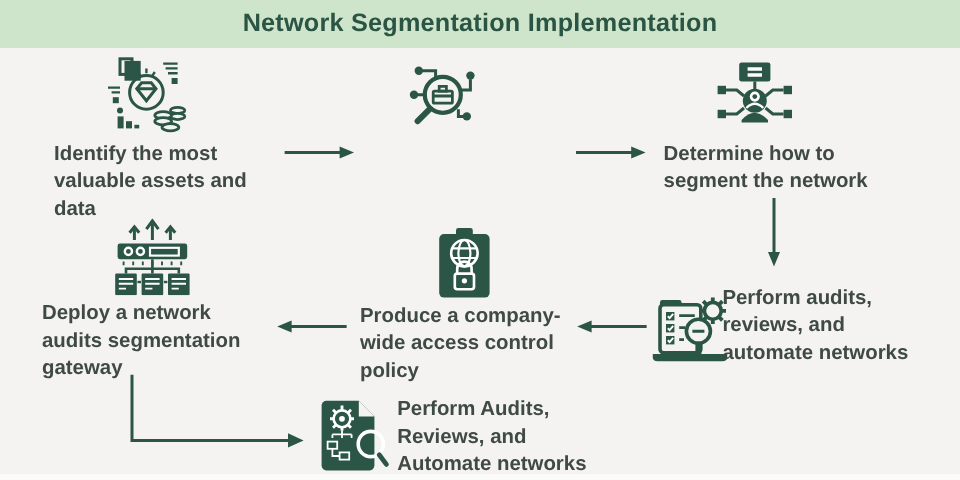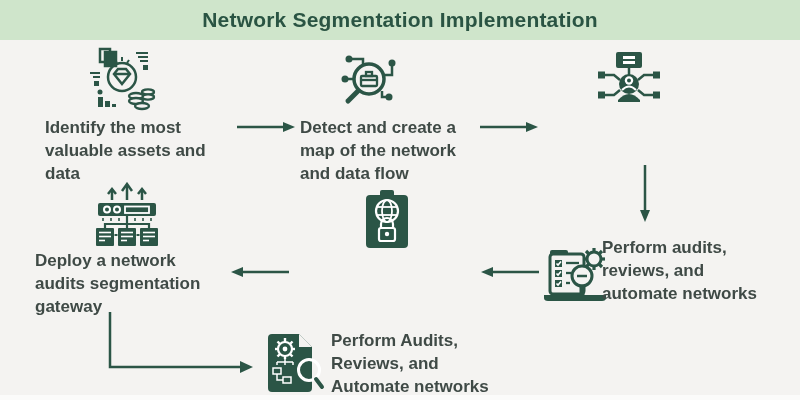--- a/index.html
+++ b/index.html
@@ -89,23 +89,20 @@
         <circle cx="52" cy="48" r="3.5"></circle>
     </g>
     <circle cx="32" cy="30" r="15" stroke="#2b5546" stroke-width="3.5" fill="#f4f3f1"></circle>
     <g stroke="#2b5546" stroke-width="2.3" fill="none">
       <rect x="24" y="27" width="16" height="10" rx="1"></rect>
       <rect x="29" y="23" width="6" height="4"></rect>
       <path d="M24 31 H40"></path>
     </g>
     <line x1="21" y1="42" x2="11" y2="52" stroke="#2b5546" stroke-width="5" stroke-linecap="round"></line>
   </svg>
-  <div class="step-label" style="left:300px;top:116px;width:195px">Detect and create a
-map of the network
-and data flow</div>
 
   <svg class="arrow" style="left:480px;top:120px" width="60" height="14" viewBox="0 0 60 14">
     <line x1="0" y1="7" x2="47" y2="7" stroke="#2b5546" stroke-width="2.5"></line>
     <polygon points="46,2 58,7 46,12" fill="#2b5546"></polygon>
   </svg>
 
   <svg class="icon" style="left:596px;top:50px" width="66" height="62" viewBox="0 0 66 62">
     <rect x="20" y="2" width="26" height="16" rx="2" fill="#2b5546"></rect>
     <g stroke="#fff" stroke-width="3">
       <path d="M27 7.5 H39"></path>
@@ -123,20 +120,22 @@
         <rect x="2" y="41.5" width="7" height="7"></rect>
       <rect x="57" y="21.5" width="7" height="7"></rect>
         <rect x="57" y="41.5" width="7" height="7"></rect>
       <circle cx="33" cy="34" r="10"></circle>
       <path d="M22 50 Q33 38 44 50 L44 52 H22 Z"></path>
     </g>
     <circle cx="33" cy="30.5" r="4.2" fill="#fff"></circle>
     <circle cx="33" cy="30.5" r="2" fill="#2b5546"></circle>
     <path d="M26 40 Q33 33 40 40" stroke="#fff" stroke-width="2" fill="none"></path>
   </svg>
+  <div class="step-label" style="left:553px;top:116px;width:210px">Determine how to
+segment the network</div>
 
   <svg class="arrow" style="left:638px;top:165px" width="14" height="60" viewBox="0 0 14 60">
     <line x1="7" y1="0" x2="7" y2="46" stroke="#2b5546" stroke-width="2.5"></line>
     <polygon points="2,45 12,45 7,57" fill="#2b5546"></polygon>
   </svg>
 
   <svg class="icon" style="left:542px;top:242px" width="66" height="66" viewBox="0 0 66 66">
     <rect x="8" y="8" width="18" height="8" rx="2" fill="#2b5546"></rect>
     <rect x="8" y="12" width="34" height="40" rx="3" stroke="#2b5546" stroke-width="3" fill="#f4f3f1"></rect>
     <g fill="#2b5546">
@@ -189,20 +188,23 @@
       <ellipse cx="31" cy="21" rx="5" ry="11"></ellipse>
       <path d="M21 17 H41"></path>
         <path d="M21 25 H41"></path>
     </g>
     <g stroke="#fff" stroke-width="2.2" fill="none">
       <path d="M25 38 V34 a6 6 0 0 1 12 0 V38"></path>
       <rect x="23" y="38" width="16" height="13" rx="2" fill="#2b5546"></rect>
     </g>
     <circle cx="31" cy="44" r="2.2" fill="#fff"></circle>
   </svg>
+  <div class="step-label" style="left:300px;top:251px;width:200px">Produce a company-
+wide access control
+policy</div>
 
   <svg class="arrow" style="left:229px;top:265px" width="60" height="14" viewBox="0 0 60 14">
     <line x1="60" y1="7" x2="13" y2="7" stroke="#2b5546" stroke-width="2.5"></line>
     <polygon points="14,2 2,7 14,12" fill="#2b5546"></polygon>
   </svg>
 
   <svg class="icon" style="left:88px;top:182px" width="78" height="64" viewBox="0 0 78 64">
     <g stroke="#2b5546" stroke-width="2.5" fill="none">
       <path d="M24 18 V9"></path>
         <path d="M20 12 L24 7 L28 12"></path>

